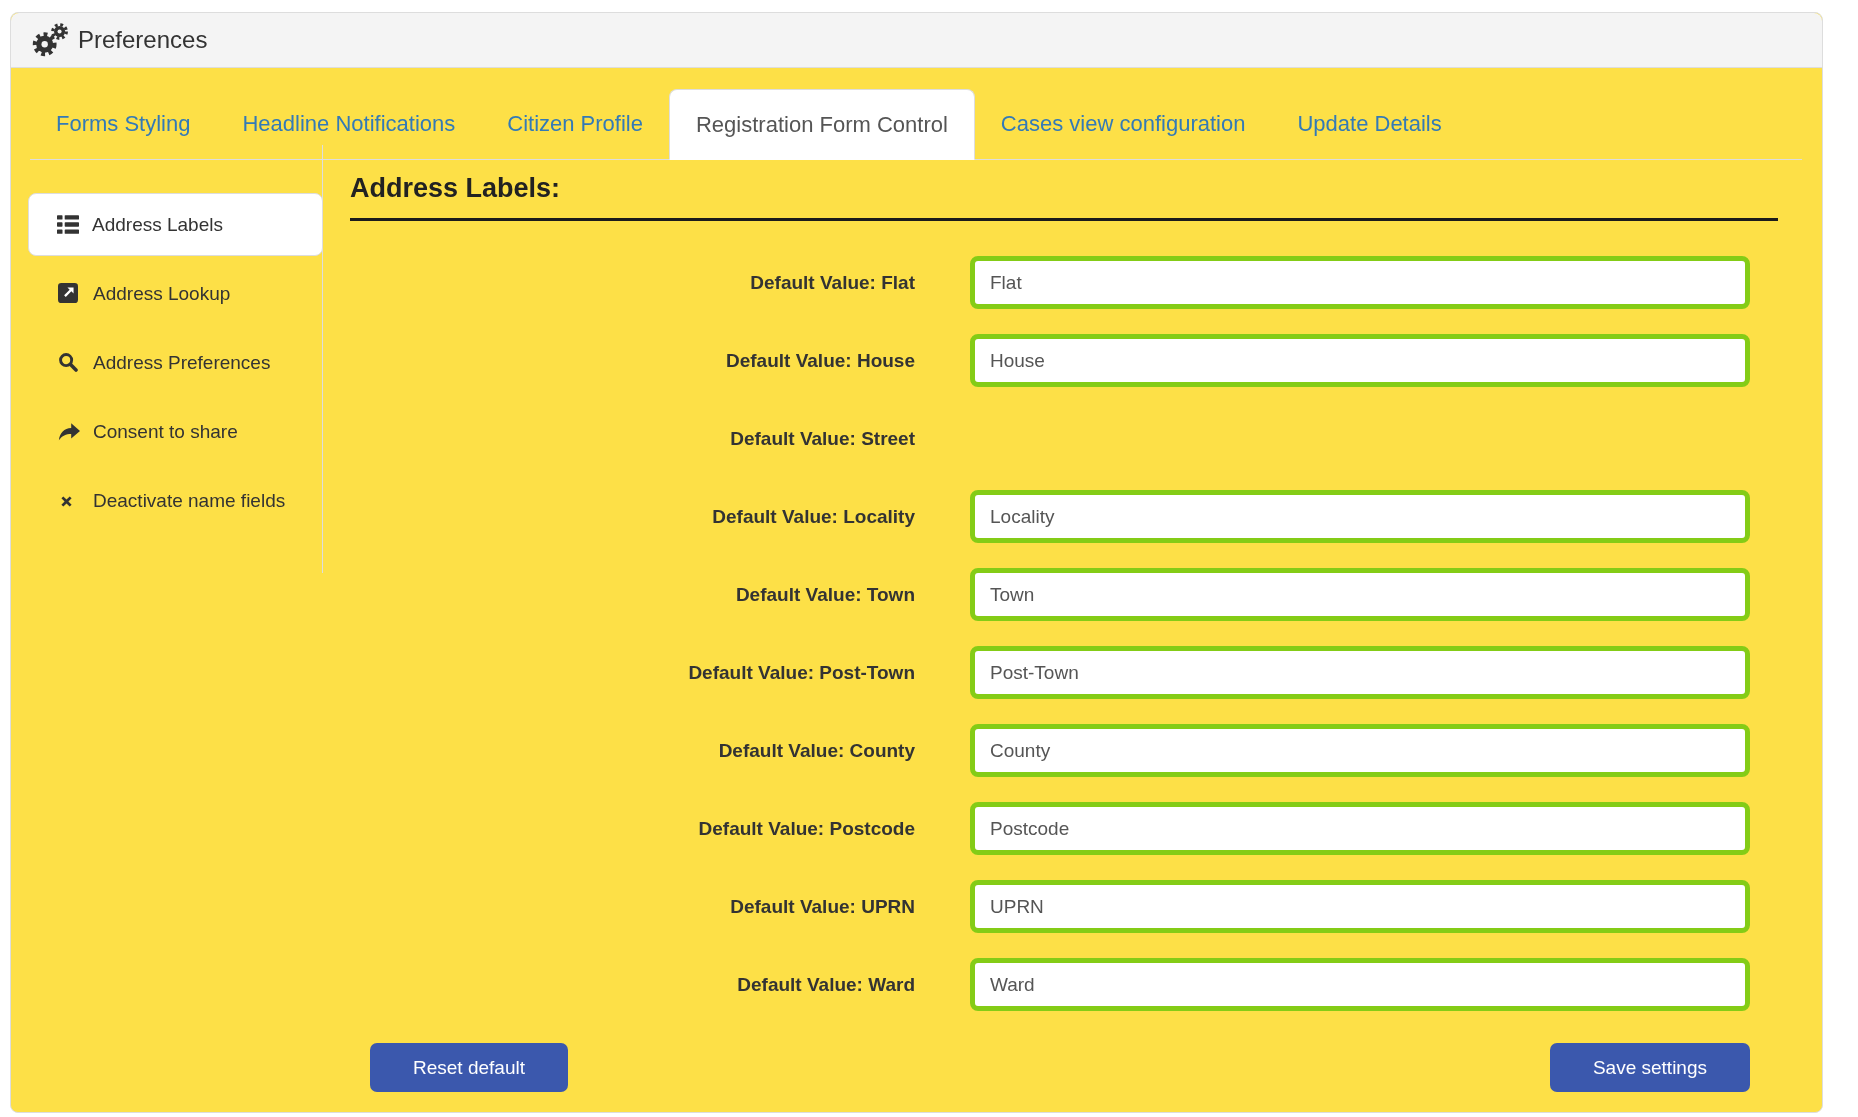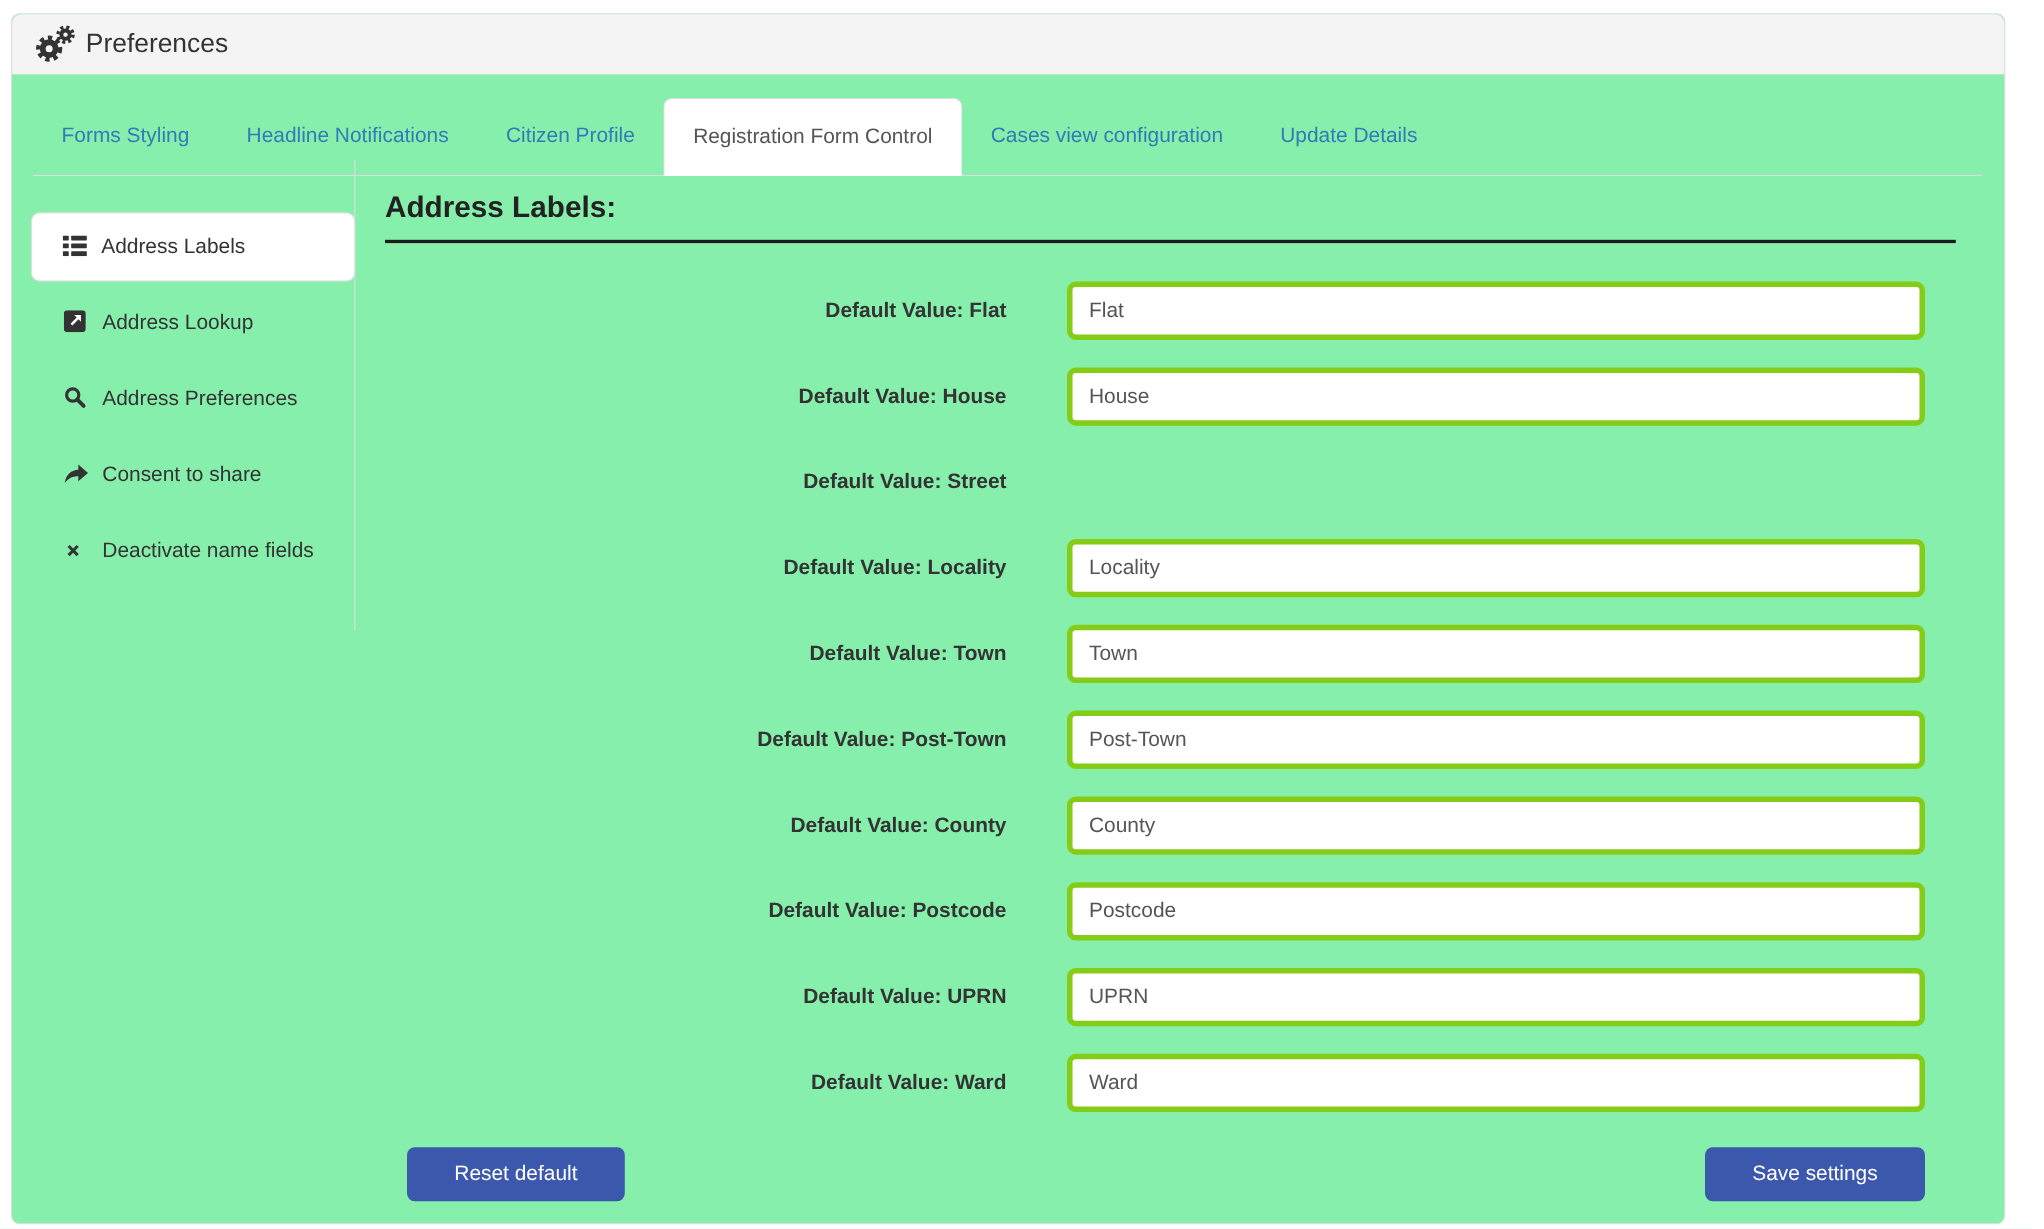--- a/index.html
+++ b/index.html
@@ -1,31 +1,31 @@
 <!DOCTYPE html>
 <html><head>
 <meta charset="utf-8">
 <style>
   * { box-sizing: border-box; margin: 0; padding: 0; }
   html,body { width:1858px; height:1117px; background:#fff;
     font-family:"Liberation Sans","DejaVu Sans",sans-serif; color:#333; }
 
   .panel { position:absolute; left:10px; top:12px; width:1813px; height:1101px;
-    background:#86efac; border:1px solid #ddd; border-radius:8px; }
+    background:#fde047; border:1px solid #ddd; border-radius:8px; }
 
   
   .panel-header { height:55px; background:#f4f4f4; border-bottom:1px solid #ddd;
     border-radius:8px 8px 0 0; display:flex; align-items:center; padding-left:20px; }
   .cogs { width:38px; height:34px; margin-right:9px; }
   .panel-title { font-size:24px; color:#333; }
 
   
   .tabbar { position:absolute; left:19px; top:76px; width:1772px; height:71px;
     border-bottom:1px solid #ddd; display:flex; align-items:stretch; }
-  .tab { line-height:70px; padding:0 26px; font-size:19px; color:#337ab7; cursor:pointer; white-space:nowrap; }
+  .tab { line-height:70px; padding:0 26px; font-size:22px; color:#337ab7; cursor:pointer; white-space:nowrap; }
   .tab.active { color:#555; background:#fff; border:1px solid #ddd; border-bottom:1px solid #fff;
     border-radius:8px 8px 0 0; margin-bottom:-1px; }
 
   
   .tick { position:absolute; left:311px; top:132px; width:1px; height:15px; background:#ddd; }
 
   
   .sidebar { position:absolute; left:17px; top:147px; width:295px; height:413px;
     border-right:1px solid #ddd; padding-top:33px; }
   .side-item { display:block; position:relative; margin:0 0 6px 0; padding:18px 8px 18px 30px;

